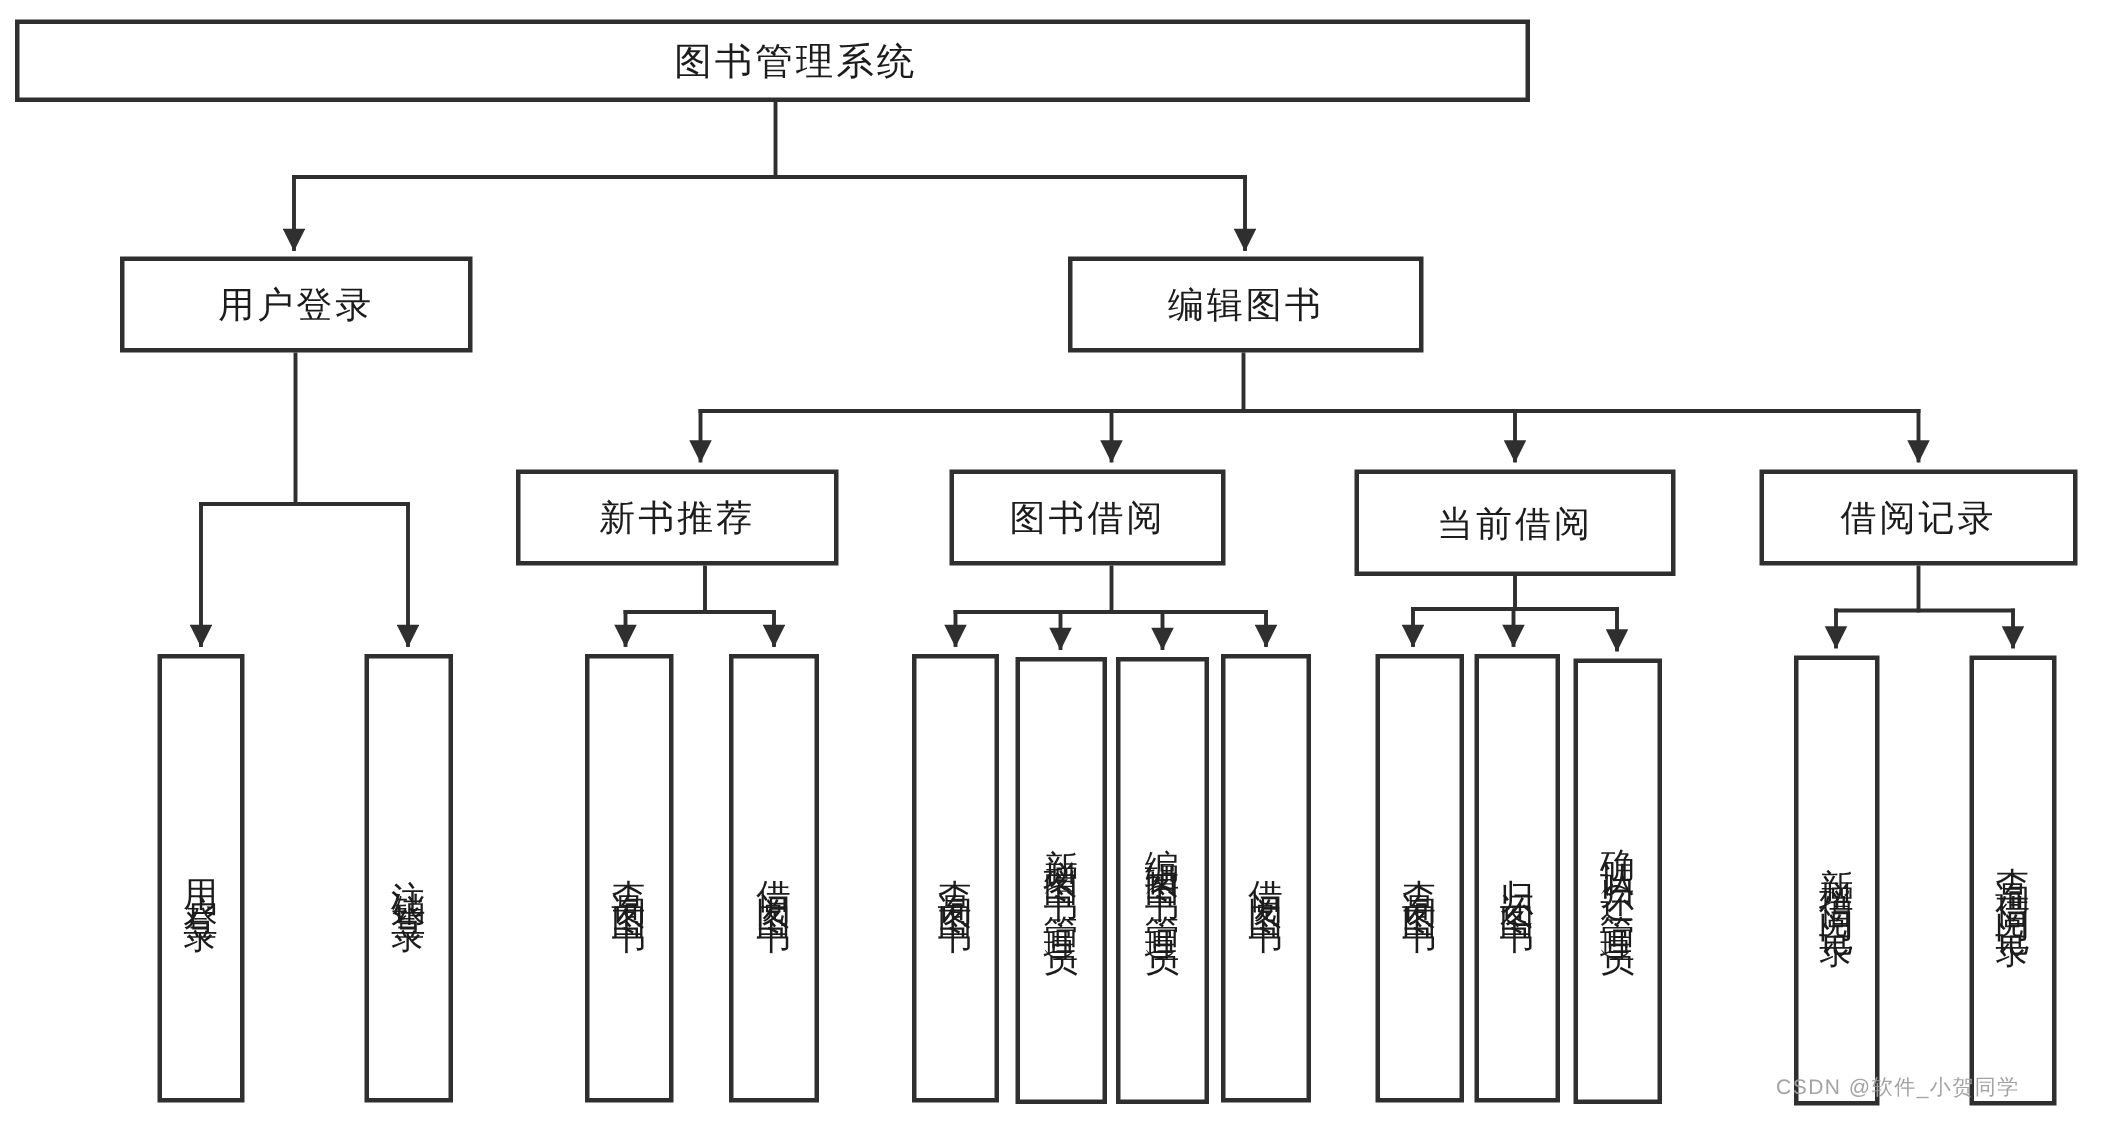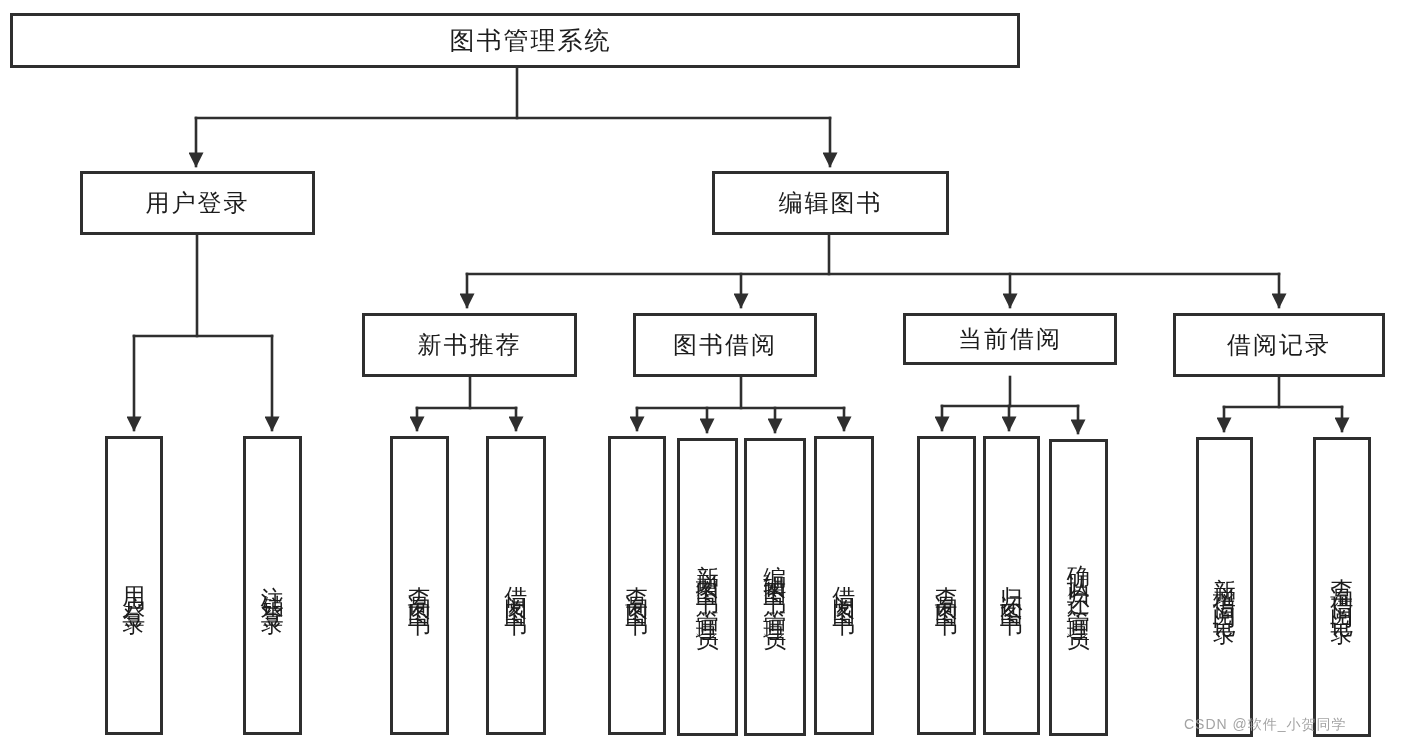--- a/index.html
+++ b/index.html
@@ -107,27 +107,27 @@
     <span>图书管理系统</span>
   </div>
 
   <div class="node hnode" style="left:80px; top:171px; width:235px; height:64px;">
     <span>用户登录</span>
   </div>
   <div class="node hnode" style="left:712px; top:171px; width:237px; height:64px;">
     <span>编辑图书</span>
   </div>
 
-  <div class="node hnode" style="left:362px; top:313px; width:215px; height:64px;">
+  <div class="node hnode" style="left:344px; top:313px; width:215px; height:64px;">
     <span>新书推荐</span>
   </div>
   <div class="node hnode" style="left:633px; top:313px; width:184px; height:64px;">
     <span>图书借阅</span>
   </div>
-  <div class="node hnode" style="left:903px; top:313px; width:214px; height:52px;">
+  <div class="node hnode" style="left:903px; top:313px; width:214px; height:71px;">
     <span>当前借阅</span>
   </div>
   <div class="node hnode" style="left:1173px; top:313px; width:212px; height:64px;">
     <span>借阅记录</span>
   </div>
 
   <div class="node vnode" style="left:105px; top:436px; width:58px; height:299px;">
     <span class="vtext">用户登录</span>
   </div>
   <div class="node vnode" style="left:243px; top:436px; width:59px; height:299px;">

